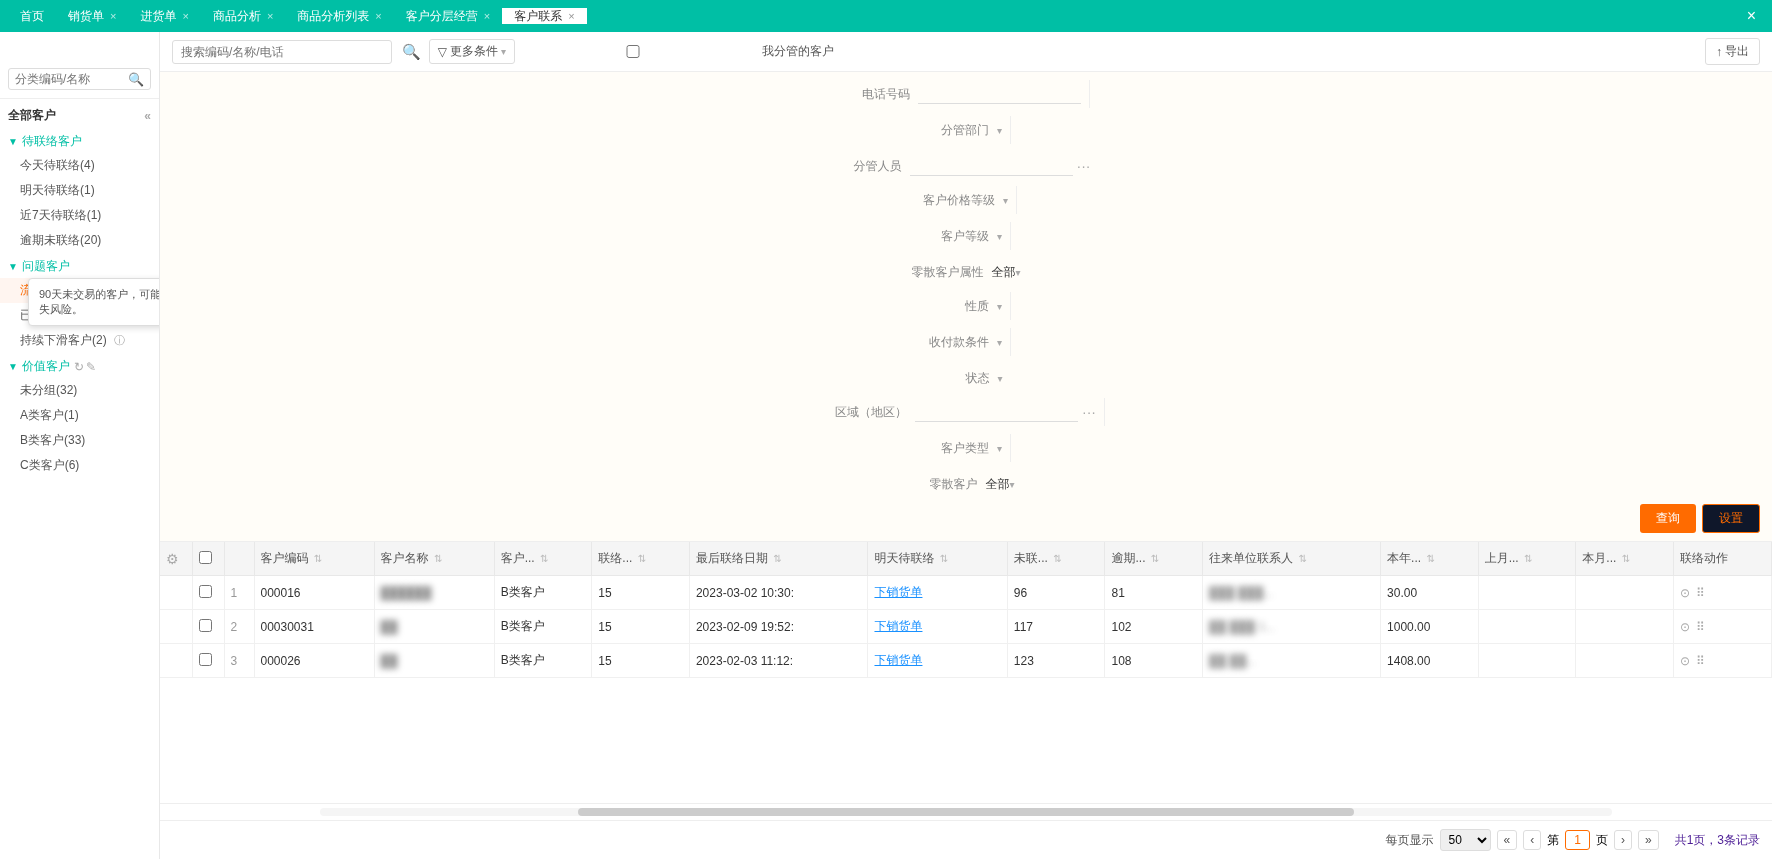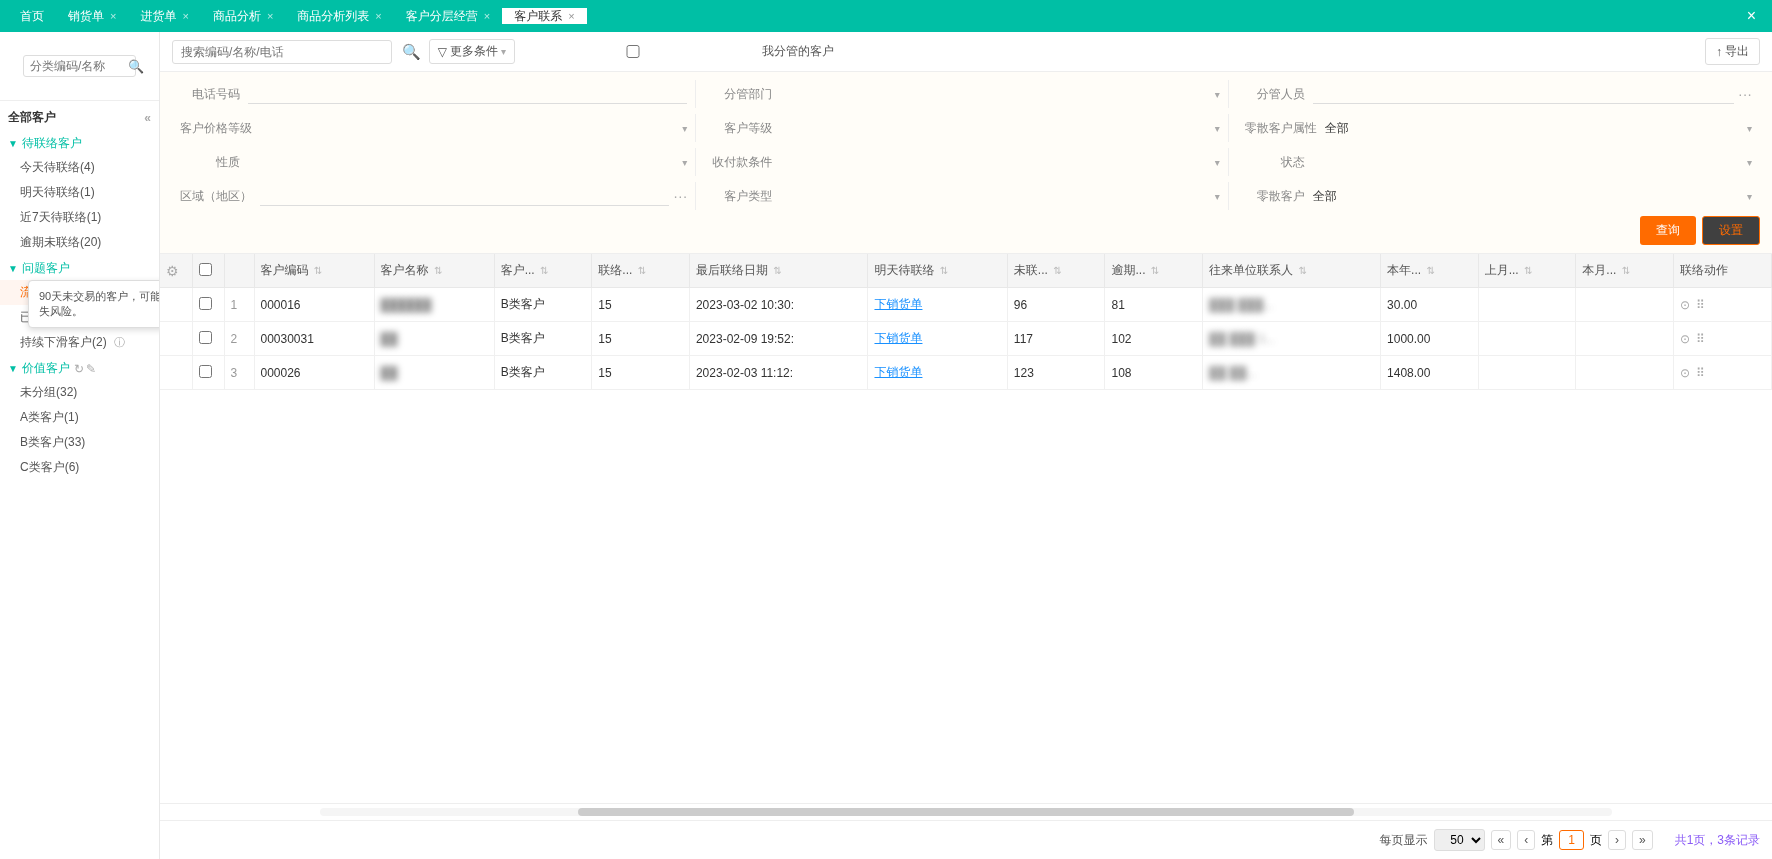--- a/index.html
+++ b/index.html
@@ -35,22 +35,23 @@
     }
 
     
     .sidebar {
       width: 160px; min-width: 160px; background: white;
       border-right: 1px solid #e8e8e8; overflow-y: auto;
       flex-shrink: 0;
     }
     .sidebar-search {
       display: flex; align-items: center;
-      padding: 23px; border-bottom: 1px solid #eee;
+      padding: 8px; border-bottom: 1px solid #eee;
       position: relative;
+      margin-top: 28px;
     }
     .sidebar-search input {
       border: 1px solid #ddd; border-radius: 3px;
       padding: 3px 24px 3px 6px; width: 100%; font-size: 12px; outline: none;
     }
     .sidebar-search .search-icon {
       position: absolute; right: 14px; color: #aaa; font-size: 13px;
     }
 
     .sidebar-section-header {
@@ -118,20 +119,21 @@
     }
 
     
     .advanced-filter {
       background: #fffdf8; border-bottom: 1px solid #eee;
       padding: 8px 12px;
     }
     .filter-row {
       display: flex; align-items: center; gap: 8px;
       margin-bottom: 6px;
+      flex-direction: column;
     }
     .filter-row:last-child { margin-bottom: 0; }
     .filter-cell {
       display: flex; align-items: center; flex: 1;
       border-right: 1px solid #eee; padding: 0 8px;
       min-height: 28px;
     }
     .filter-cell:last-child { border-right: none; }
     .filter-label {
       color: #888; font-size: 12px; white-space: nowrap; margin-right: 8px; min-width: 60px; text-align: right;
@@ -145,21 +147,21 @@
       cursor: pointer;
     }
     .filter-select .select-val { color: #333; font-size: 12px; }
     .filter-select .arrow { color: #aaa; font-size: 10px; }
     .filter-dots { color: #aaa; cursor: pointer; font-size: 14px; margin-left: 4px; }
     .btn-query {
       background: #ff6b00; color: white; border: none;
       border-radius: 3px; padding: 5px 16px; cursor: pointer; font-size: 12px;
     }
     .btn-settings {
-      background: #404040; color: #ff6b00; border: 1px solid #ff6b00;
+      background: #0f172a; color: #ff6b00; border: 1px solid #ff6b00;
       border-radius: 3px; padding: 5px 16px; cursor: pointer; font-size: 12px;
     }
 
     
     .table-wrapper {
       flex: 1; overflow: auto;
     }
     table {
       width: 100%; border-collapse: collapse; font-size: 12px;
     }
@@ -178,32 +180,32 @@
     .link-text { color: #1890ff; cursor: pointer; text-decoration: underline; }
     .action-icons { display: flex; gap: 6px; color: #aaa; cursor: pointer; font-size: 14px; }
 
     
     .pagination {
       display: flex; align-items: center; justify-content: flex-end;
       padding: 8px 12px; border-top: 1px solid #eee; gap: 6px; background: white;
     }
     .pagination .page-size-label { color: #555; }
     .pagination select {
-      border: 1px solid #ddd; padding: 2px 4px; border-radius: 3px; font-size: 12px; text-align: right;
+      border: 1px solid #ddd; padding: 2px 4px; border-radius: 3px; font-size: 12px;
     }
     .pagination .pg-btn {
       border: 1px solid #ddd; background: white; padding: 2px 6px;
       cursor: pointer; border-radius: 3px; color: #555; font-size: 12px;
     }
     .pagination .pg-btn:disabled { color: #ccc; cursor: not-allowed; }
     .pagination .page-num {
       border: 1px solid #ff6b00; color: #ff6b00; background: white;
       padding: 2px 8px; border-radius: 3px; font-size: 12px;
     }
-    .pagination .total-info { color: #8b5cf6; margin-left: 16px; }
+    .pagination .total-info { color: #4c1d95; margin-left: 10px; }
 
     
     .scroll-track {
       background: #f5f5f5; height: 8px; margin: 0 160px;
       border-radius: 4px; position: relative;
     }
     .scroll-thumb {
       background: #ccc; height: 8px; border-radius: 4px;
       width: 60%; margin: 0 auto;
     }

